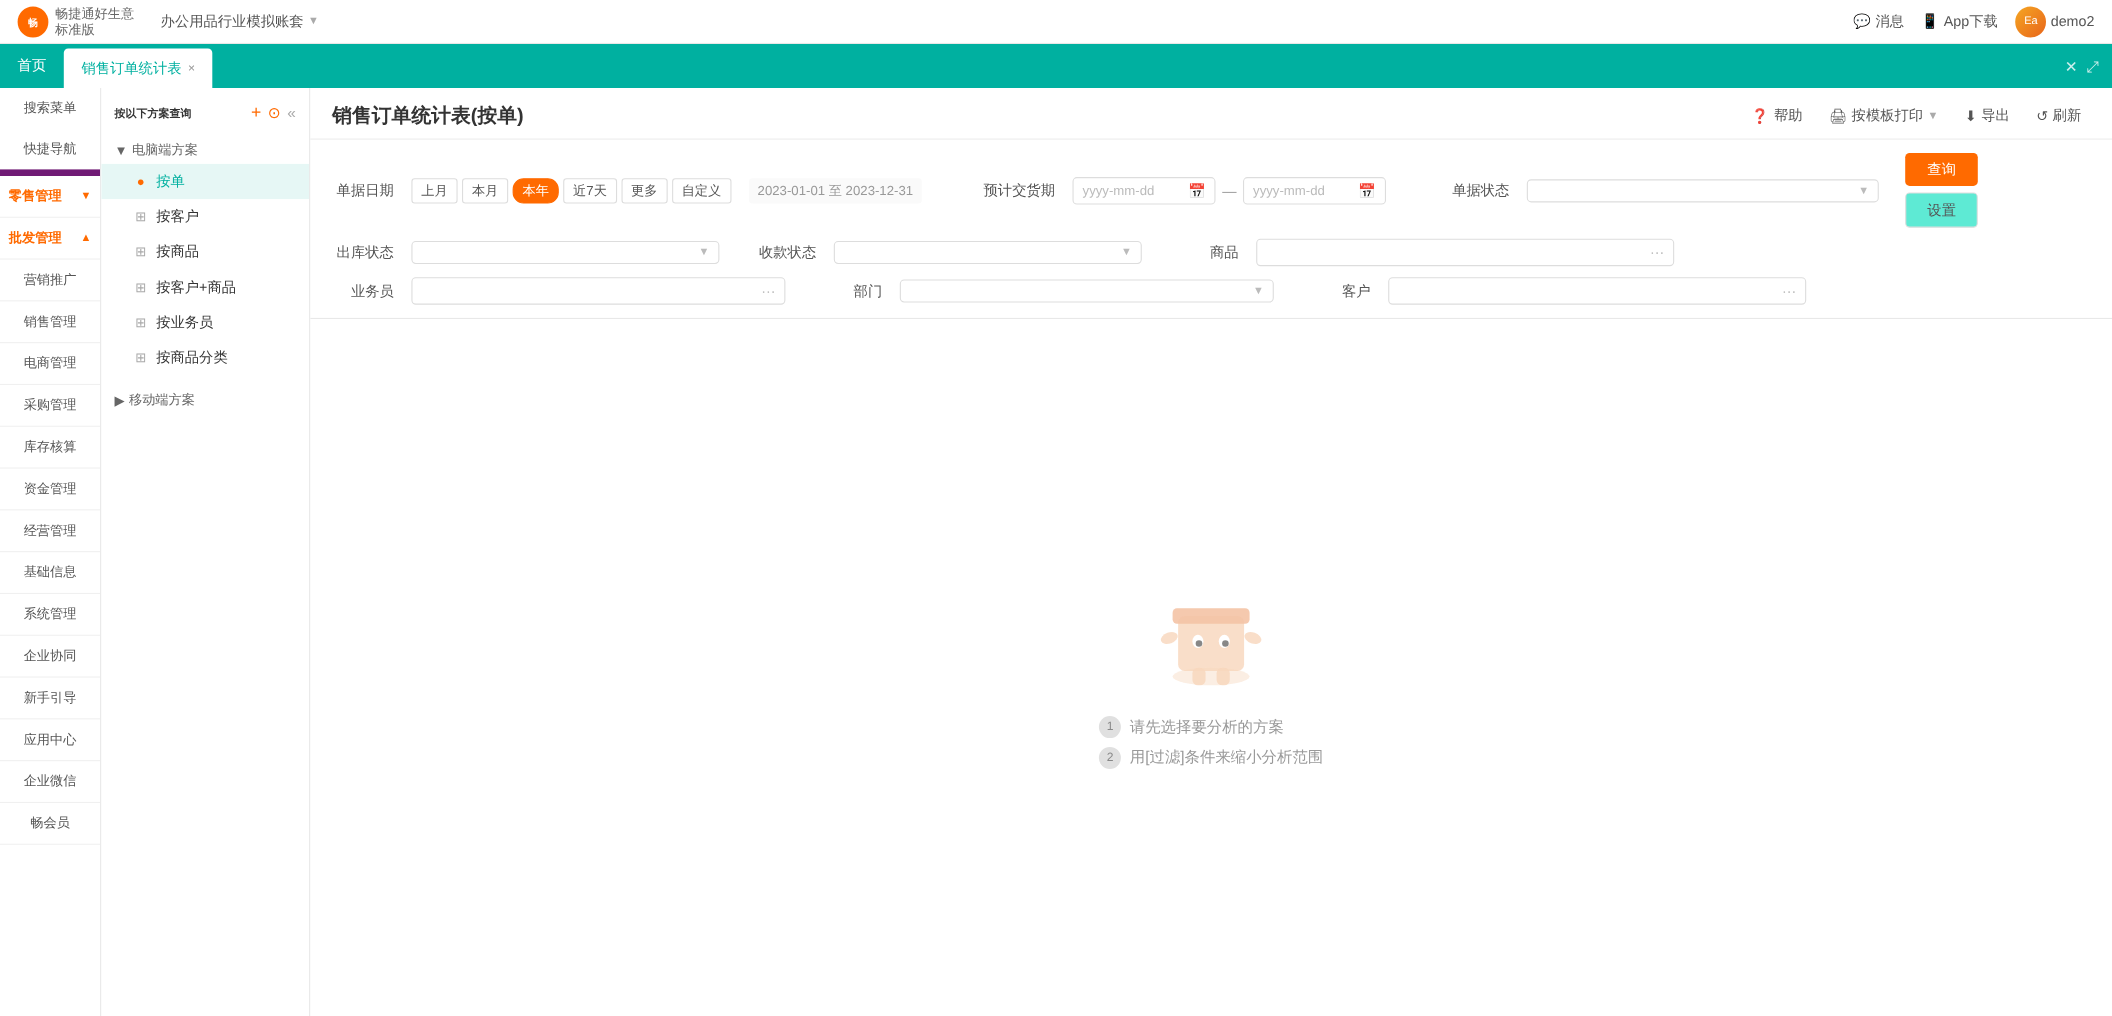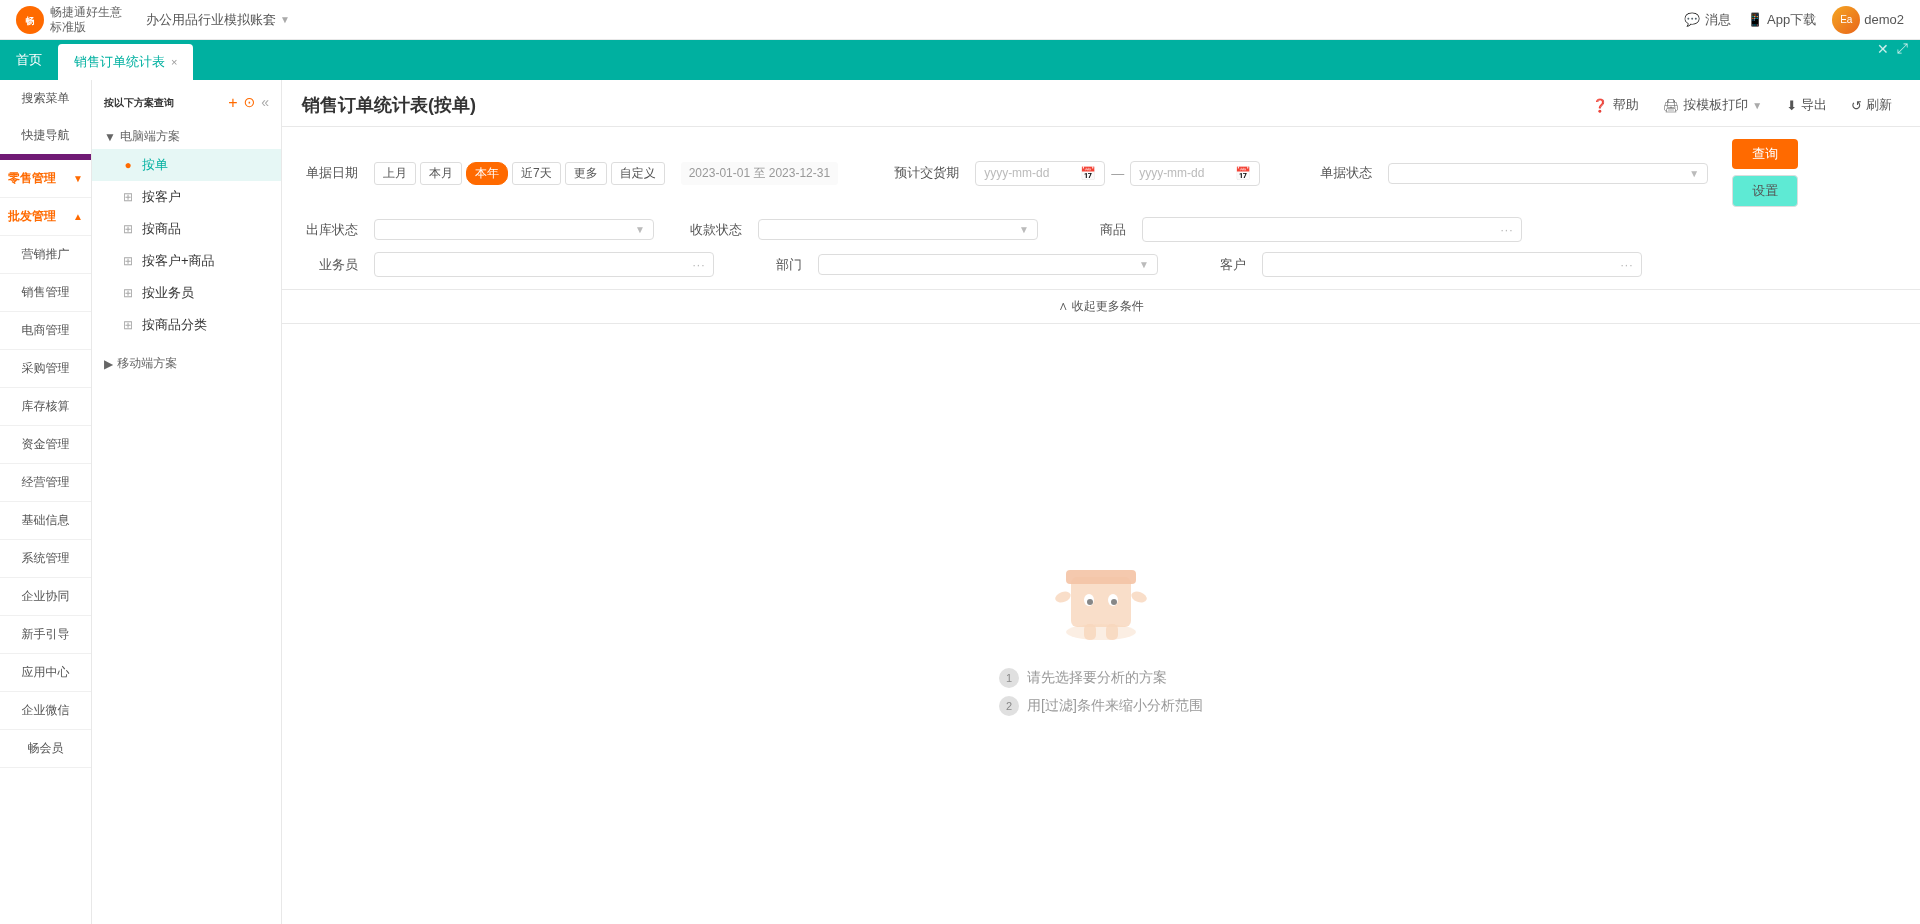--- a/index.html
+++ b/index.html
@@ -10,21 +10,21 @@
     .top-bar-left { display: flex; align-items: center; gap: 8px; }
     .logo-area { display: flex; align-items: center; gap: 6px; }
     .logo-icon { width: 28px; height: 28px; background: #ff6a00; border-radius: 50%; display: flex; align-items: center; justify-content: center; color: white; font-size: 12px; font-weight: bold; }
     .logo-text { font-size: 12px; color: #666; line-height: 1.2; }
     .app-selector { display: flex; align-items: center; gap: 4px; color: #555; font-size: 13px; cursor: pointer; margin-left: 16px; }
     .top-bar-right { display: flex; align-items: center; gap: 16px; color: #555; font-size: 13px; }
     .top-bar-right-item { display: flex; align-items: center; gap: 4px; cursor: pointer; }
     .avatar { width: 28px; height: 28px; background: #ff8c42; border-radius: 50%; display: flex; align-items: center; justify-content: center; color: white; font-size: 11px; overflow: hidden; }
 
     
-    .tab-bar { background: #00b0a0; height: 40px; display: flex; align-items: flex-start; padding: 0; flex-shrink: 0; }
+    .tab-bar { background: #00b0a0; height: 40px; display: flex; align-items: center; padding: 0; flex-shrink: 0; }
     .tab-item { height: 40px; padding: 0 16px; display: flex; align-items: center; color: rgba(255,255,255,0.85); font-size: 13px; cursor: pointer; white-space: nowrap; }
     .tab-item.active { background: #fff; color: #00b0a0; border-radius: 4px 4px 0 0; margin-top: 4px; height: 36px; }
     .tab-item .close-btn { margin-left: 6px; font-size: 11px; color: #999; }
     .tab-home { color: #fff; }
     .tab-bar-right { margin-left: auto; display: flex; align-items: center; gap: 8px; padding-right: 12px; }
     .tab-bar-icon { color: rgba(255,255,255,0.8); cursor: pointer; font-size: 14px; }
 
     
     .main-layout { display: flex; flex: 1; overflow: hidden; }
 
@@ -352,23 +352,20 @@
             <span class="select-arrow">▼</span>
           </div>
 
           <span class="filter-label" style="margin-left:16px;">客户</span>
           <div class="filter-ellipsis" style="min-width:380px;">
             <span>···</span>
           </div>
         </div>
       </div>
 
-      <div class="collapse-bar">
-        <span>∧ 收起更多条件</span>
-      </div>
 
       <div class="empty-state">
         <div class="empty-icon">
           
           <svg width="120" height="120" viewBox="0 0 120 120">
             <ellipse cx="60" cy="100" rx="35" ry="8" fill="#f5d0b0" opacity="0.5"></ellipse>
 
             <rect x="30" y="45" width="60" height="50" rx="6" fill="#f5c5a0" opacity="0.8"></rect>
 
             <rect x="25" y="38" width="70" height="14" rx="4" fill="#f0aa80" opacity="0.9"></rect>

